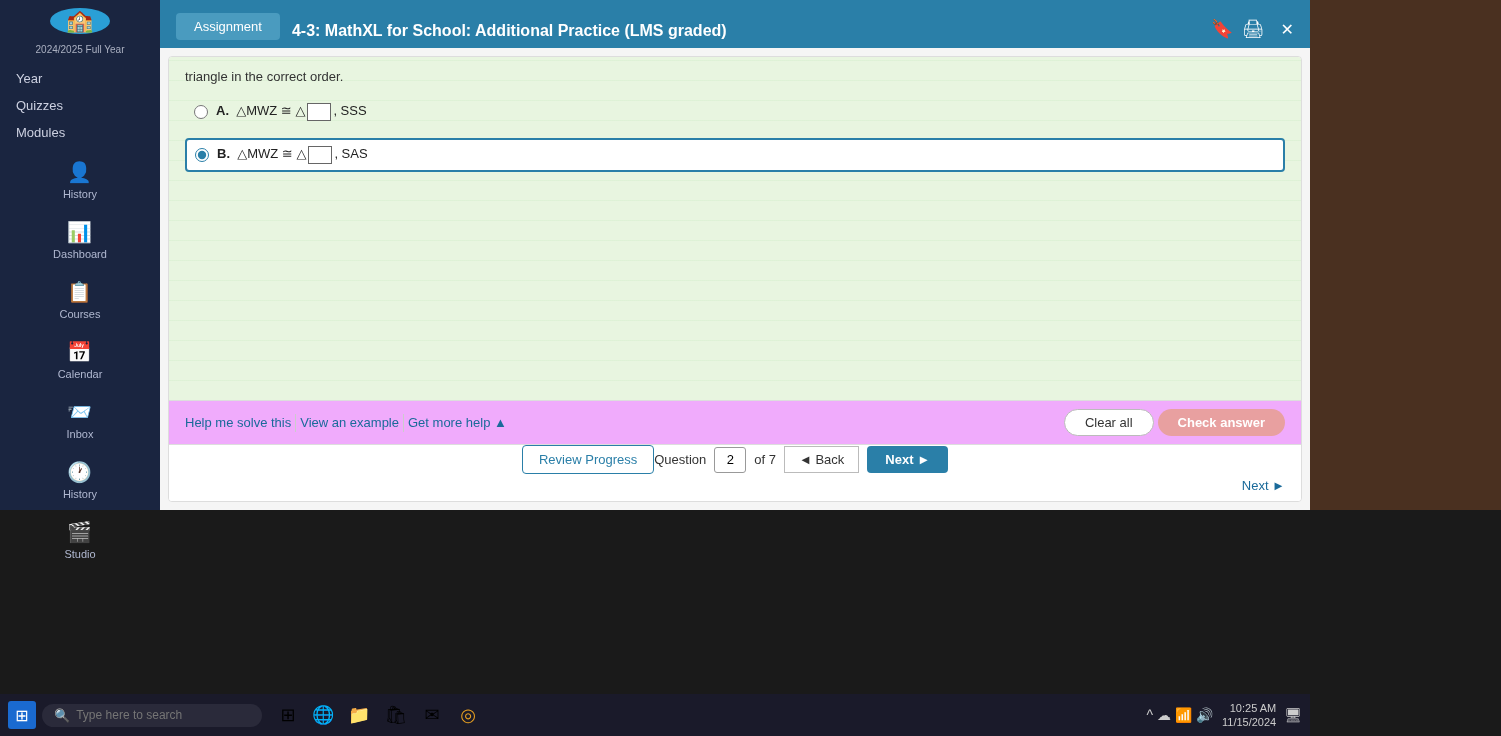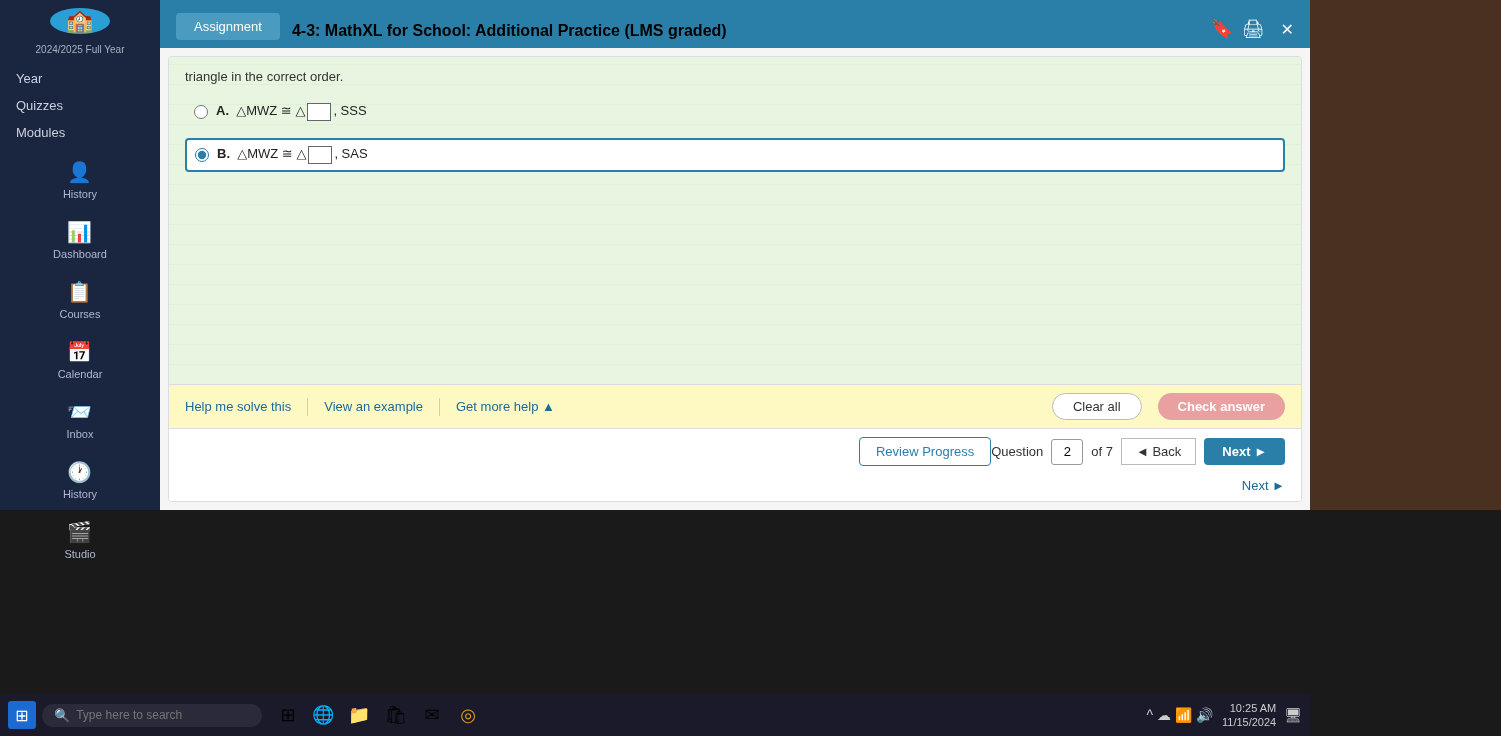--- a/index.html
+++ b/index.html
@@ -102,21 +102,21 @@
     
     .top-bar {
       background: #2a7fa8;
       display: flex;
       align-items: flex-end;
       padding: 8px 16px;
       min-height: 48px;
       gap: 12px;
     }
     .top-bar-title {
-      color: #000000;
+      color: #ffffff;
       font-size: 16px;
       font-weight: bold;
       flex: 1;
     }
     .top-bar-actions {
       display: flex;
       gap: 8px;
       align-items: center;
     }
     .top-bar-icon {
@@ -225,24 +225,24 @@
       border: 1.5px solid #666;
       background: white;
       vertical-align: middle;
       margin: 0 2px;
     }
 
     
     .tools-row {
       display: flex;
       align-items: center;
-      gap: 16px;
+      gap: 4px;
       padding: 8px 16px;
       border-top: 1px solid #ddd;
-      background: #fef9c3;
+      background: #f0abfc;
     }
     .tool-link {
       color: #1a6a9a;
       font-size: 13px;
       cursor: pointer;
       text-decoration: none;
       background: none;
       border: none;
       padding: 0;
     }
@@ -271,22 +271,22 @@
       font-size: 13px;
       cursor: pointer;
       color: white;
       font-weight: bold;
     }
 
     
     .nav-row {
       display: flex;
       align-items: center;
-      justify-content: flex-end;
-      padding: 8px 16px;
+      justify-content: center;
+      padding: 0 16px;
       background: white;
       border-top: 1px solid #ddd;
     }
     .review-progress-btn {
       background: white;
       border: 1.5px solid #2a7fa8;
       color: #2a7fa8;
       border-radius: 4px;
       padding: 6px 16px;
       font-size: 13px;

